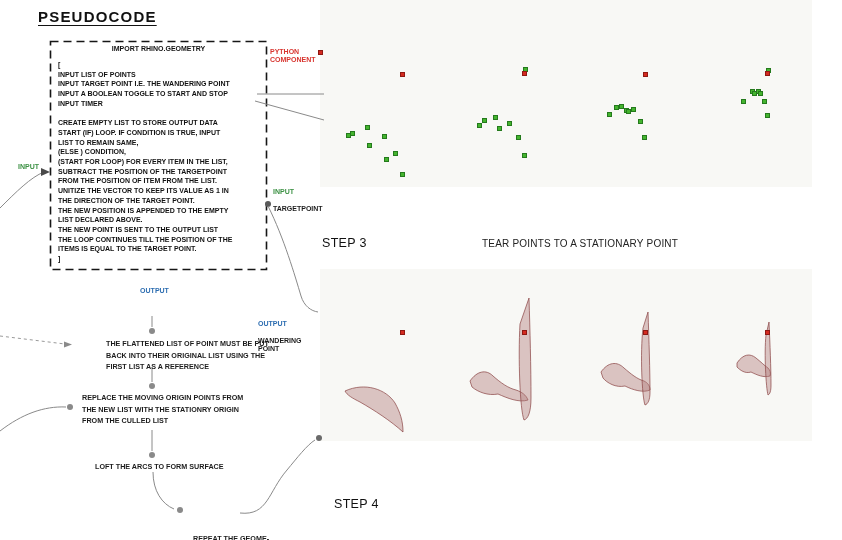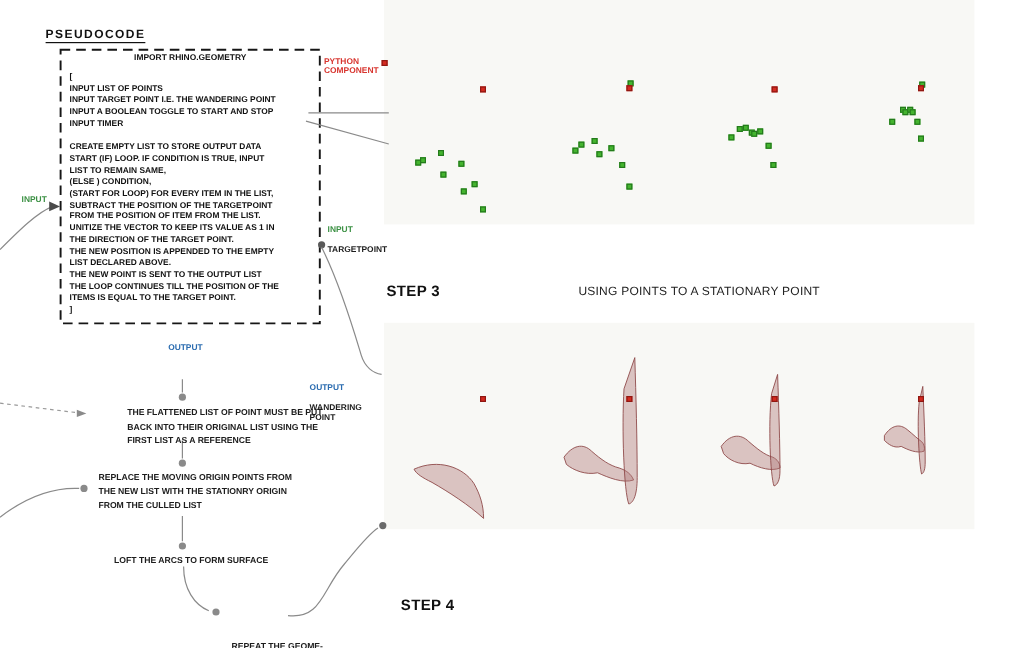--- a/index.html
+++ b/index.html
@@ -3,42 +3,42 @@
 <meta charset="utf-8">
 <style>
   html,body{margin:0;padding:0;}
   body{font-family:"Liberation Sans", sans-serif; background:#ffffff;}
   .page{position:relative;width:842px;height:540px;background:#ffffff;overflow:hidden;}
 
   .panel{position:absolute;background:#f8f8f5;}
   .panel-points{left:320px;top:0;width:492px;height:187px;}
   .panel-mesh{left:320px;top:269px;width:492px;height:172px;}
 
-  .title{position:absolute;left:38px;top:24px;font-size:10px;font-weight:bold;
+  .title{position:absolute;left:38px;top:8px;font-size:15px;font-weight:bold;
          letter-spacing:1.2px;color:#111;text-decoration:underline;text-underline-offset:3px;}
 
   svg.overlay{position:absolute;left:0;top:0;pointer-events:none;}
 
   .box-header{position:absolute;left:50px;top:45px;width:217px;text-align:center;
               font-size:7px;font-weight:bold;color:#111;}
   .box-body{position:absolute;left:58px;top:60px;width:202px;font-size:7px;font-weight:bold;
             line-height:9.7px;white-space:pre-line;color:#111;}
 
   .lbl{position:absolute;font-size:7px;font-weight:bold;line-height:8.6px;white-space:pre-line;}
   .lbl .red{color:#d8352f;}
   .lbl .green{color:#3c9144;}
   .lbl .blue{color:#2b6cb0;}
   .lbl .black{color:#1c1c1c;}
 
   .para{position:absolute;font-size:7.2px;font-weight:bold;line-height:11.5px;
         white-space:pre-line;color:#1c1c1c;}
   .para.tight{line-height:9.4px;}
   .para.centerline{line-height:10.5px;}
 
-  .step-name{position:absolute;font-size:12.5px;font-weight:bold;color:#111;letter-spacing:.3px;}
+  .step-name{position:absolute;font-size:12.5px;font-weight:normal;color:#111;letter-spacing:.3px;}
   .step-caption{position:absolute;font-size:10px;font-weight:normal;color:#222;letter-spacing:.2px;}
 
   .pt{position:absolute;width:5px;height:5px;box-sizing:border-box;}
   .pt.green{background:#44b42e;border:1px solid #247a1c;}
   .pt.red{background:#d42a20;border:1px solid #8f1812;}
 </style>
 </head>
 <body>
 
 <div class="page">
@@ -140,21 +140,21 @@
 FIRST LIST AS A REFERENCE</div>
   <div class="para" style="left:82px;top:392px;">REPLACE THE MOVING ORIGIN POINTS FROM
 THE NEW LIST WITH THE STATIONRY ORIGIN
 FROM THE CULLED LIST</div>
   <div class="para" style="left:95px;top:461px;">LOFT THE ARCS TO FORM SURFACE</div>
   <div class="para tight" style="left:193px;top:498px;margin-top:36px;">REPEAT THE GEOME-
 TRY USING POLAR
 ARRAY</div>
 
   <div class="step-name" style="left:322px;top:236px;">STEP 3</div>
-  <div class="step-caption" style="left:482px;top:238px;">USING POINTS TO A STATIONARY POINT</div>
+  <div class="step-caption" style="left:482px;top:238px;">TEAR POINTS TO A STATIONARY POINT</div>
   <div class="step-name" style="left:322px;top:497px;margin-left:12px;">STEP 4</div>
 
   <div id="points-layer" style="position:absolute;left:0;top:0;width:842px;height:540px;pointer-events:none;">
       <div class="pt green" style="left: 346px; top: 133px;"></div>
       <div class="pt green" style="left: 350px; top: 131px;"></div>
       <div class="pt green" style="left: 365px; top: 125px;"></div>
       <div class="pt green" style="left: 367px; top: 143px;"></div>
       <div class="pt green" style="left: 382px; top: 134px;"></div>
       <div class="pt green" style="left: 384px; top: 157px;"></div>
       <div class="pt green" style="left: 393px; top: 151px;"></div>

